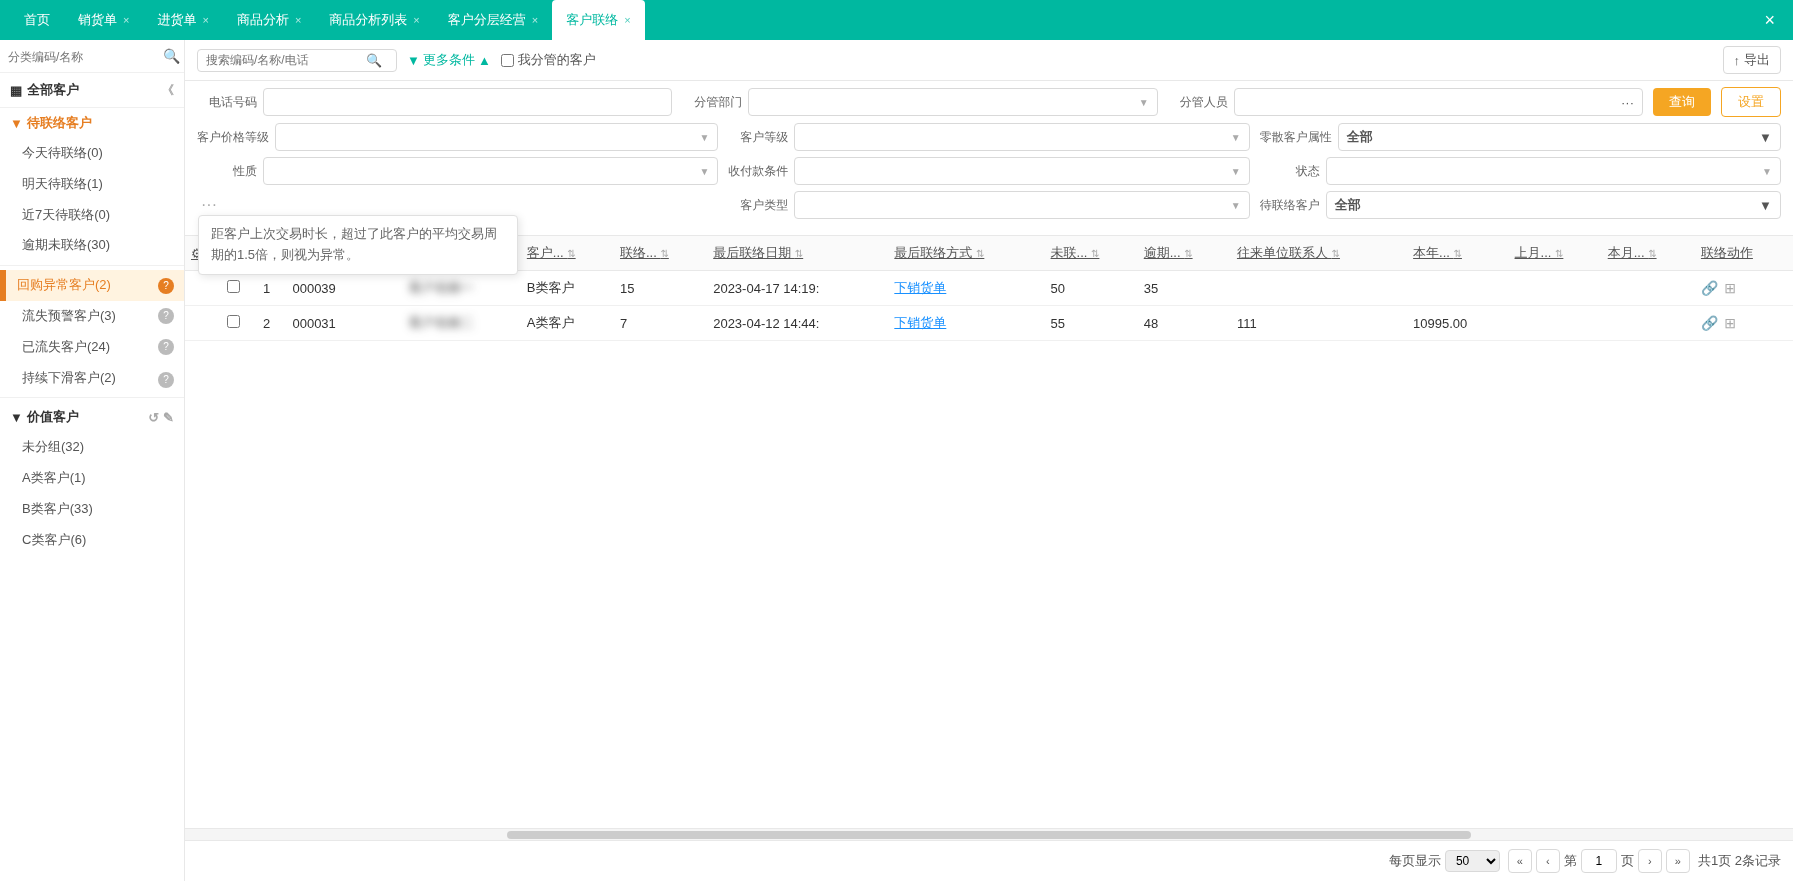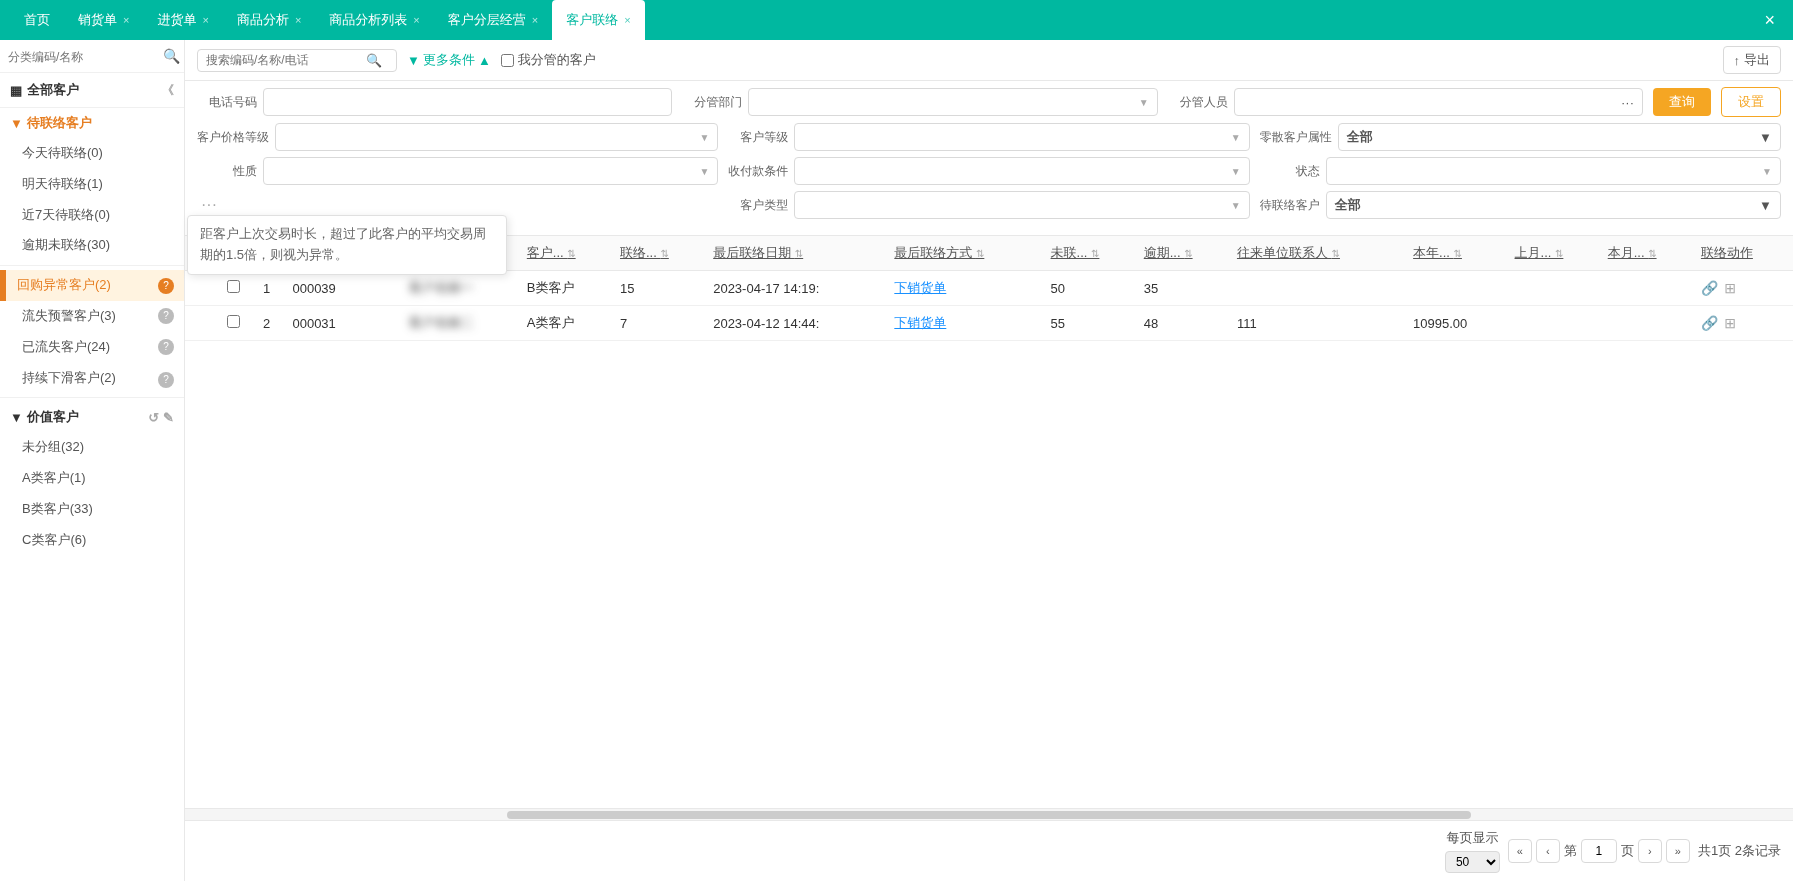--- a/index.html
+++ b/index.html
@@ -66,21 +66,21 @@
     .sidebar-group-label2 {
       display: flex; align-items: center; padding: 6px 10px;
       color: #333; font-size: 12px; font-weight: bold; cursor: pointer;
       justify-content: space-between;
     }
     .sidebar-group-label2 .left { display: flex; align-items: center; gap: 4px; }
     .sidebar-group-label2 .icons { display: flex; gap: 4px; color: #aaa; }
 
     
     .tooltip-box {
-      position: absolute; left: 187px; top: 215px; z-index: 100;
+      position: absolute; left: 198px; top: 215px; z-index: 100;
       background: #fff; border: 1px solid #e0e0e0; border-radius: 4px;
       padding: 8px 12px; font-size: 12px; color: #666; max-width: 320px;
       box-shadow: 2px 2px 8px rgba(0,0,0,0.1); line-height: 1.6;
     }
 
     
     .content-area {
       flex: 1; display: flex; flex-direction: column; overflow: hidden;
     }
 
@@ -168,21 +168,21 @@
     .th-settings { width: 36px; }
     .th-check { width: 36px; }
 
     
     .pagination {
       display: flex; align-items: center; justify-content: flex-end;
       padding: 8px 12px; background: #fff; border-top: 1px solid #e8e8e8;
       gap: 8px; font-size: 12px; color: #555;
     }
     .pagination .per-page {
-      display: flex; align-items: center; gap: 4px; flex-direction: column;
+      display: flex; align-items: center; gap: 4px;
     }
     .pagination select {
       border: 1px solid #d9d9d9; border-radius: 4px; padding: 2px 6px;
       font-size: 12px; outline: none; cursor: pointer;
     }
     .pagination .page-nav {
       display: flex; align-items: center; gap: 4px;
     }
     .pagination .page-btn {
       border: 1px solid #d9d9d9; border-radius: 4px; width: 24px; height: 24px;

